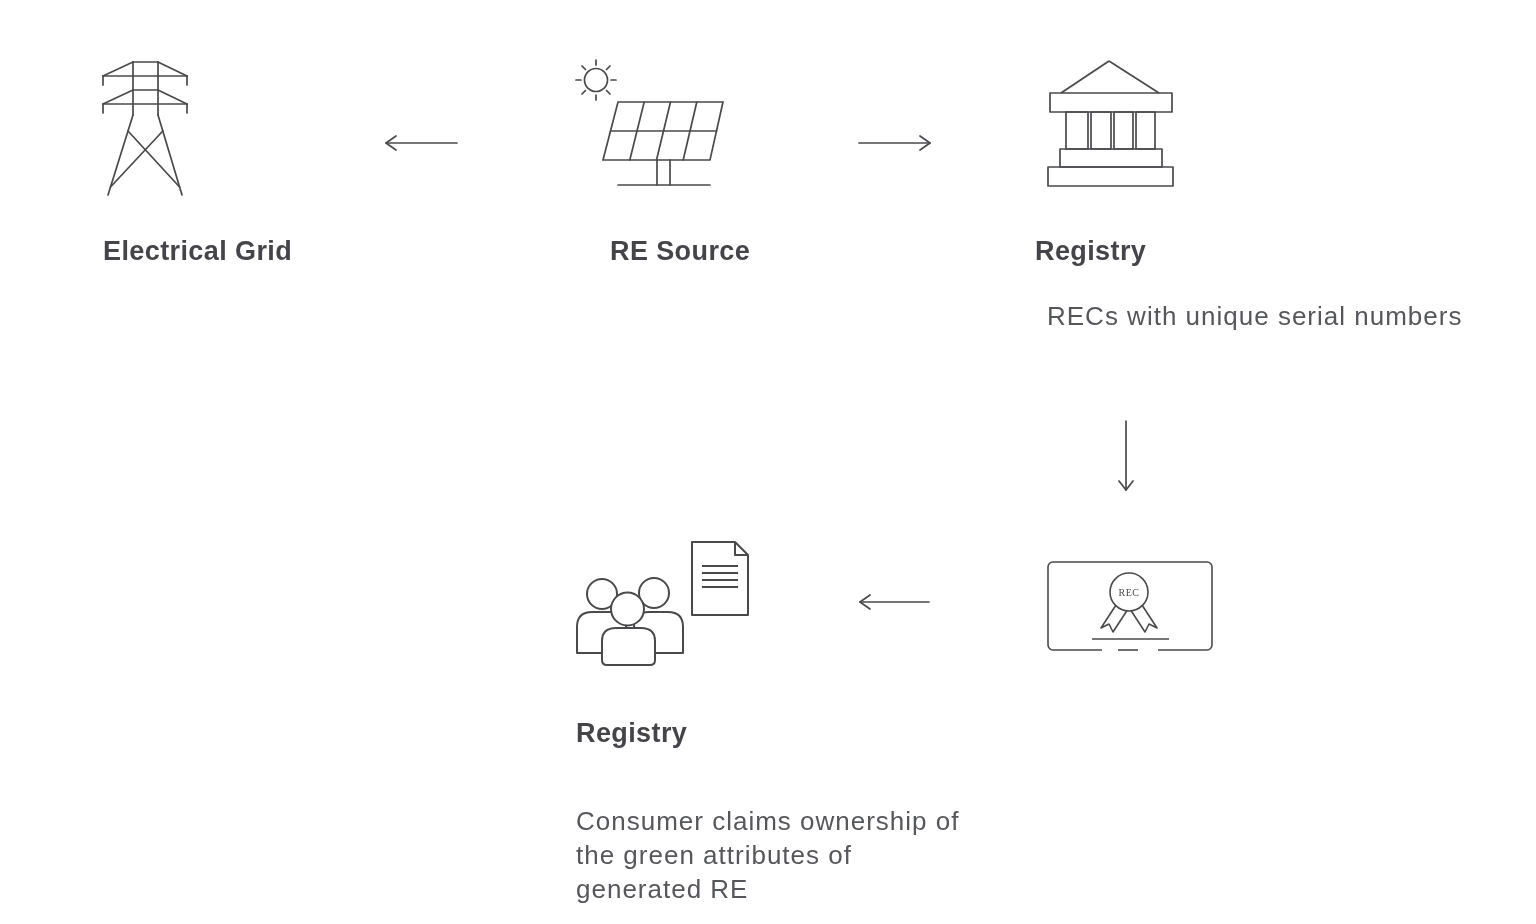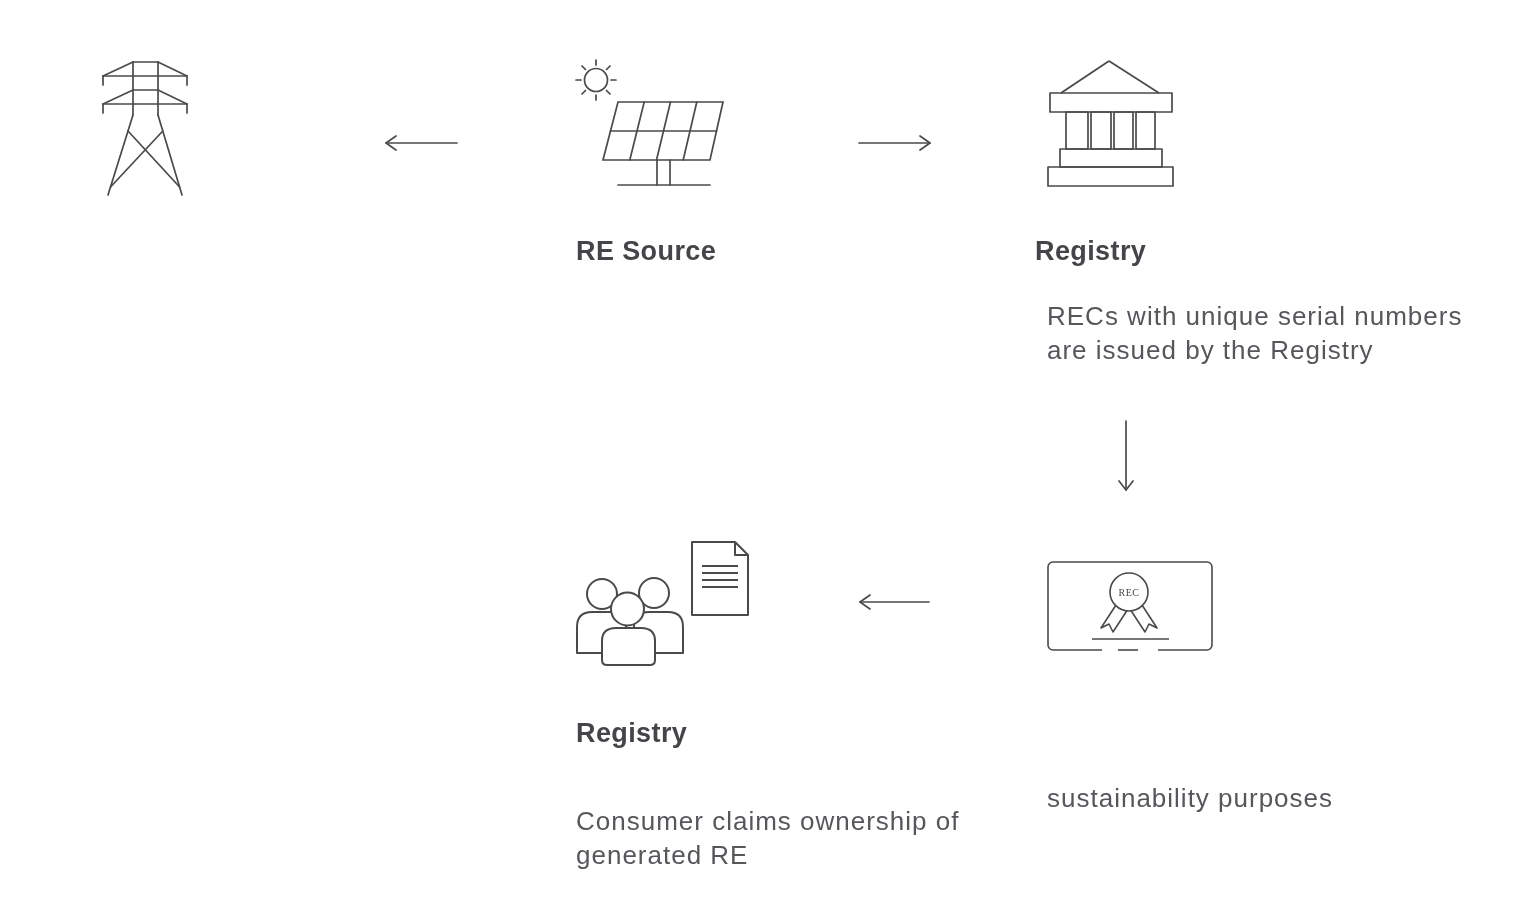--- a/index.html
+++ b/index.html
@@ -39,20 +39,21 @@
       <line x1="33" y1="33" x2="3" y2="47"></line>
       <line x1="58" y1="33" x2="87" y2="47"></line>
       <line x1="3" y1="47" x2="3" y2="56"></line>
       <line x1="87" y1="47" x2="87" y2="56"></line>
       <line x1="33" y1="58" x2="8" y2="138"></line>
       <line x1="58" y1="58" x2="82" y2="138"></line>
       <line x1="28" y1="74" x2="79.6" y2="130"></line>
       <line x1="62.8" y1="74" x2="10.5" y2="130"></line>
     </svg>
   </div>
+  <div class="node-label" style="left:103px;top:236px;">Electrical Grid</div>
 
   <div class="abs" style="left:383px;top:133px;">
     <svg width="76" height="20" viewBox="0 0 76 20" fill="none" stroke="#4a4a4d" stroke-width="1.7" stroke-linecap="round" stroke-linejoin="round">
       <line x1="74" y1="10" x2="3" y2="10"></line>
       <polyline points="13,3 3,10 13,17"></polyline>
     </svg>
   </div>
 
   <div class="abs" style="left:575px;top:57px;">
     <svg width="150" height="132" viewBox="0 0 150 132" fill="none" stroke="#4a4a4d" stroke-width="1.7" stroke-linecap="round">
@@ -68,21 +69,21 @@
       <polygon points="43,45 148,45 135,103 28,103" fill="#ffffff"></polygon>
       <line x1="69.2" y1="45" x2="54.8" y2="103"></line>
       <line x1="95.5" y1="45" x2="81.5" y2="103"></line>
       <line x1="121.8" y1="45" x2="108.2" y2="103"></line>
       <line x1="35.5" y1="74" x2="141.5" y2="74"></line>
       <line x1="82" y1="103" x2="82" y2="128"></line>
       <line x1="95" y1="103" x2="95" y2="128"></line>
       <line x1="43" y1="128" x2="135" y2="128"></line>
     </svg>
   </div>
-  <div class="node-label" style="left:576px;top:236px;">RE Source</div>
+  <div class="node-label" style="left:610px;top:236px;">RE Source</div>
 
   <div class="abs" style="left:857px;top:133px;">
     <svg width="76" height="20" viewBox="0 0 76 20" fill="none" stroke="#4a4a4d" stroke-width="1.7" stroke-linecap="round" stroke-linejoin="round">
       <line x1="2" y1="10" x2="73" y2="10"></line>
       <polyline points="63,3 73,10 63,17"></polyline>
     </svg>
   </div>
 
   <div class="abs" style="left:1046px;top:56px;">
     <svg width="130" height="132" viewBox="0 0 130 132" fill="none" stroke="#4a4a4d" stroke-width="1.7" stroke-linejoin="round">
@@ -93,21 +94,20 @@
       <rect x="45" y="56" width="20" height="37"></rect>
       <rect x="68" y="56" width="19" height="37"></rect>
       <rect x="90" y="56" width="19" height="37"></rect>
       <rect x="14" y="93" width="102" height="18"></rect>
       <rect x="2" y="111" width="125" height="19"></rect>
     </svg>
   </div>
   <div class="node-label" style="left:1035px;top:236px;">Registry</div>
   <div class="node-desc" style="left:1047px;top:299px;">
     <div>RECs with unique serial numbers</div>
-    <div>are issued by the Registry</div>
   </div>
 
   <div class="abs" style="left:1116px;top:420px;">
     <svg width="20" height="73" viewBox="0 0 20 73" fill="none" stroke="#4a4a4d" stroke-width="1.7" stroke-linecap="round" stroke-linejoin="round">
       <line x1="10" y1="1" x2="10" y2="70"></line>
       <polyline points="3,61 10,70 17,61"></polyline>
     </svg>
   </div>
 
   <div class="abs" style="left:1047px;top:561px;">
@@ -116,21 +116,20 @@
       <rect x="55" y="85" width="56" height="6" fill="#ffffff" stroke="none"></rect>
       <line x1="71" y1="89" x2="91" y2="89"></line>
       <path d="M 69 44 L 54 67 L 62 63 L 66 71 L 81 48 Z" fill="#ffffff"></path>
       <path d="M 95 44 L 110 67 L 102 63 L 98 71 L 83 48 Z" fill="#ffffff"></path>
       <circle cx="82" cy="31" r="19" fill="#ffffff"></circle>
       <text x="82" y="35" text-anchor="middle" fill="#4a4a4d" stroke="none" style="font-family:'Liberation Serif',serif;font-size:10px;letter-spacing:0.5px;">REC</text>
       <line x1="45" y1="78" x2="122" y2="78"></line>
     </svg>
   </div>
   <div class="node-desc" style="left:1047px;top:781px;">
-    <div>sustainability purposes</div>
   </div>
 
   <div class="abs" style="left:857px;top:592px;">
     <svg width="74" height="20" viewBox="0 0 74 20" fill="none" stroke="#4a4a4d" stroke-width="1.7" stroke-linecap="round" stroke-linejoin="round">
       <line x1="72" y1="10" x2="3" y2="10"></line>
       <polyline points="13,3 3,10 13,17"></polyline>
     </svg>
   </div>
 
   <div class="abs" style="left:576px;top:540px;">
@@ -147,16 +146,17 @@
       <circle cx="78" cy="53" r="15"></circle>
       <path d="M 1 113 V 87 Q 1 72 16 72 H 35 Q 50 72 50 87 V 113 Z" fill="#ffffff"></path>
       <path d="M 58 113 V 87 Q 58 72 73 72 H 92 Q 107 72 107 87 V 113 Z" fill="#ffffff"></path>
       <circle cx="51.5" cy="69" r="16.5" fill="#ffffff"></circle>
       <path d="M 26 120 Q 26 125 31 125 H 74 Q 79 125 79 120 V 101 Q 79 88 65 88 H 40 Q 26 88 26 101 Z" fill="#ffffff"></path>
     </svg>
   </div>
   <div class="node-label" style="left:576px;top:718px;">Registry</div>
   <div class="node-desc" style="left:576px;top:781px;margin-top:23px;">
     <div>Consumer claims ownership of</div>
+    <div>the green attributes of</div>
     <div>generated RE</div>
   </div>
 
 </div>
 
 </body></html>

